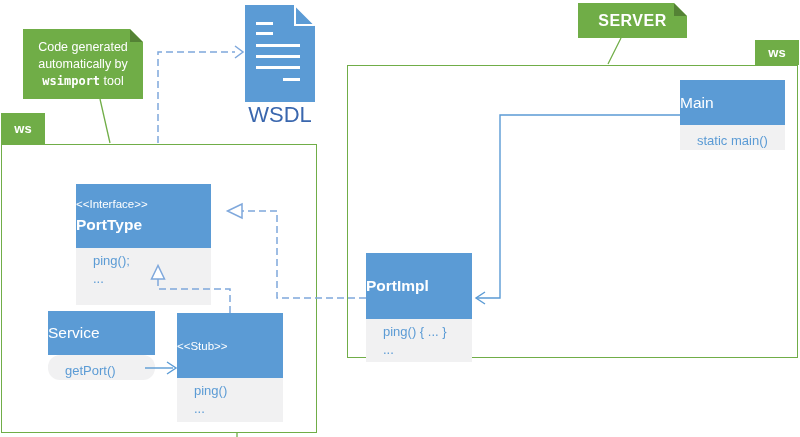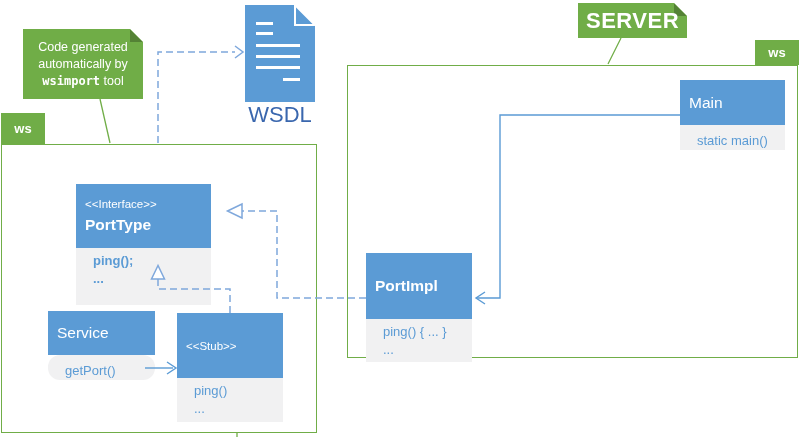--- a/index.html
+++ b/index.html
@@ -13,50 +13,50 @@
 
   
   .note{position:absolute;background:var(--green);color:#fff;
         clip-path:polygon(0 0,calc(100% - 13px) 0,100% 13px,100% 100%,0 100%);}
   .note .fold{position:absolute;top:0;right:0;width:13px;height:13px;
         background:var(--green-dark);clip-path:polygon(0 0,0 100%,100% 100%);}
   .note-inner{position:relative;width:100%;height:100%;display:flex;flex-direction:column;
         align-items:center;justify-content:center;text-align:center;}
   #note-generated{left:23px;top:29px;width:120px;height:70px;font-size:12.5px;line-height:17px;}
   #note-generated .code{font-family:"DejaVu Sans Mono",monospace;font-weight:bold;font-size:12px;}
-  #note-server{left:578px;top:3px;width:109px;height:35px;font-size:22px;font-weight:bold;letter-spacing:.5px;}
+  #note-server{left:578px;top:3px;width:109px;height:35px;font-size:16px;font-weight:bold;letter-spacing:.5px;}
 
   
   .pkg{position:absolute;border:1.5px solid var(--green);}
   #pkg-client{left:1px;top:144px;width:316px;height:289px;}
   #pkg-server{left:347px;top:65px;width:451px;height:293px;}
   .ws-tag{position:absolute;background:var(--green);color:#fff;font-weight:bold;font-size:13px;
         display:flex;align-items:center;justify-content:center;}
   #ws-tag-client{left:1px;top:113px;width:44px;height:31px;}
   #ws-tag-server{left:755px;top:40px;width:44px;height:25px;}
 
   
   #wsdl-icon{position:absolute;left:245px;top:5px;width:70px;height:97px;}
   #wsdl-label{position:absolute;left:233px;top:102px;width:94px;text-align:center;
         font-size:22px;color:var(--wsdl-text);}
 
   
   .uml{position:absolute;}
   .uml .hdr{background:var(--blue);color:#fff;display:flex;flex-direction:column;
-        justify-content:center;padding-left:9px;gap:6px;}
+        justify-content:center;gap:6px;}
   .uml .stereo{font-size:11.5px;}
   .uml .cname{font-size:15.5px;}
   .uml .cname.bold{font-weight:bold;}
   .uml .bdy{background:var(--body-bg);color:var(--body-text);font-size:13px;line-height:18px;
         padding:4px 0 0 17px;}
   .uml .bdy.center{display:flex;align-items:flex-end;padding-top:0;}
 
   #cls-porttype{left:76px;top:158px;width:135px;margin-top:26px;}
   #cls-porttype .hdr{height:64px;}
-  #cls-porttype .bdy{height:57px;font-weight:bold;}
+  #cls-porttype .bdy{height:57px;}
 
   #cls-service{left:48px;top:311px;width:107px;}
   #cls-service .hdr{height:44px;}
   #cls-service .bdy{height:25px;border-radius:12px;}
 
   #cls-port{left:177px;top:313px;width:106px;}
   #cls-port .hdr{height:65px;}
   #cls-port .bdy{height:44px;}
 
   #cls-main{left:680px;top:80px;width:105px;}

